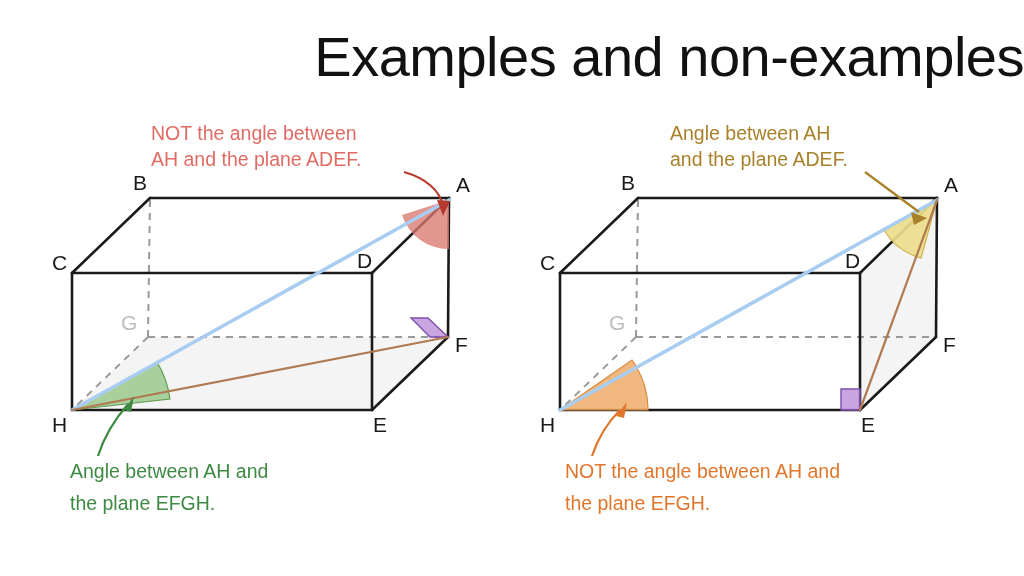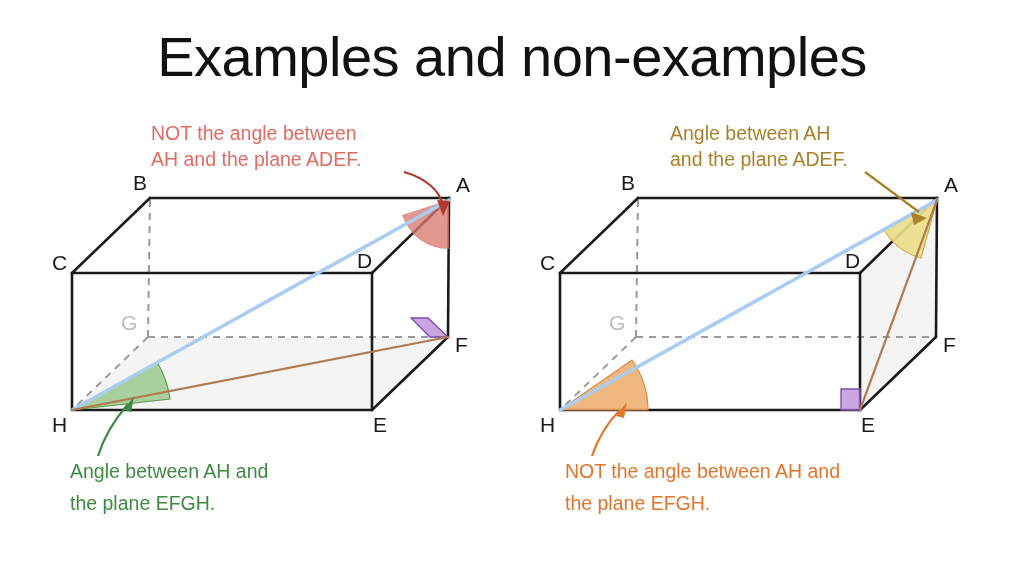--- a/index.html
+++ b/index.html
@@ -17,21 +17,21 @@
   #stage {
     position: relative;
     width: 1024px;
     height: 576px;
   }
   #title {
     position: absolute;
     top: 28px;
     left: 0;
     width: 1024px;
-    text-align: center;
+    text-align: right;
     font-size: 56px;
     font-weight: 400;
     color: #111111;
     letter-spacing: -0.5px;
     line-height: 1.05;
     white-space: nowrap;
   }
   svg.diagram {
     position: absolute;
     top: 0;

